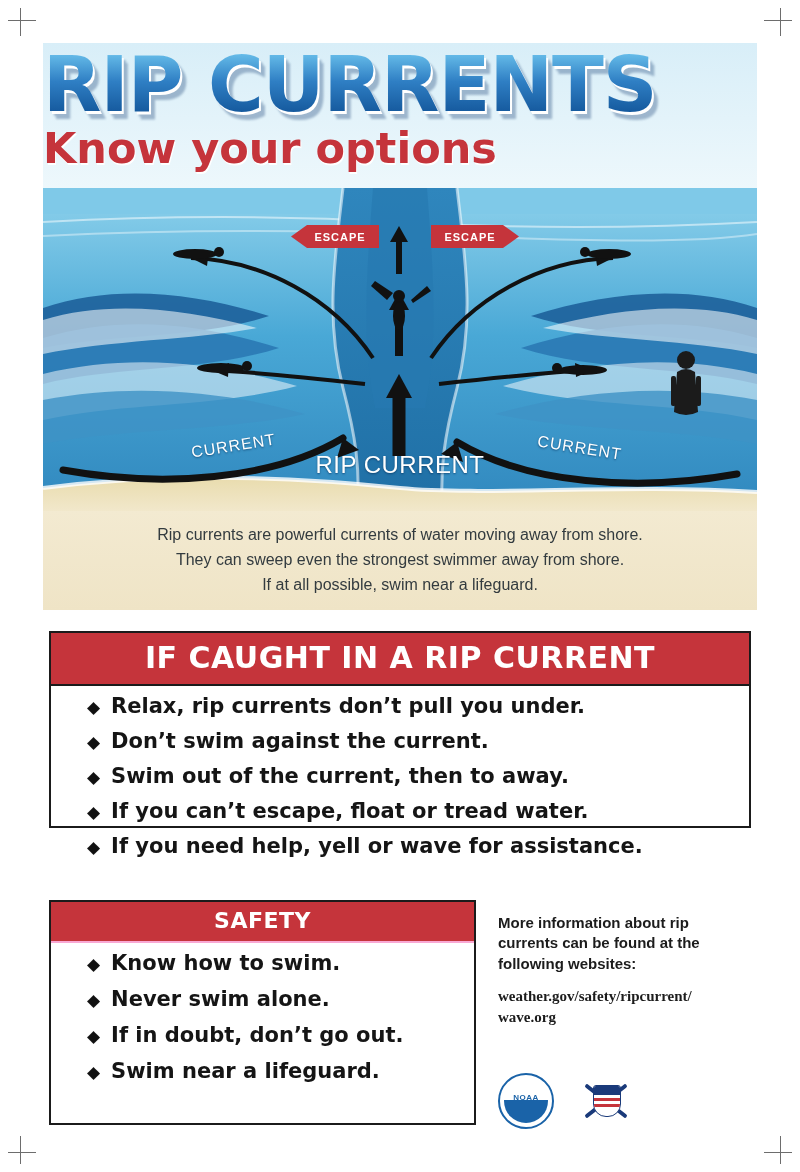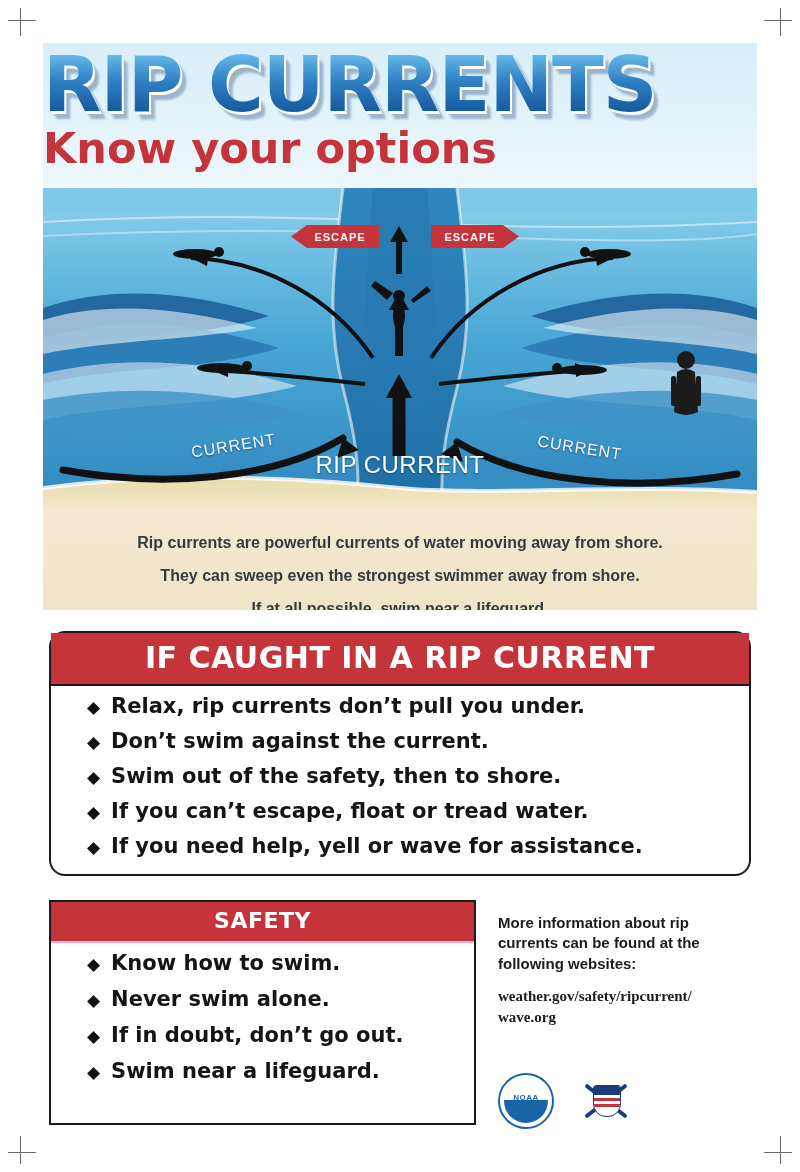--- a/index.html
+++ b/index.html
@@ -131,23 +131,23 @@
     left: 0;
     top: 468px;
     width: 714px;
     height: 99px;
     background: linear-gradient(#f3ead1, #efe4c6);
     text-align: center;
     padding-top: 12px;
     box-sizing: border-box;
   }
   .caption p {
-    margin: 8px;
+    margin: 0;
     font-family: "Liberation Sans", sans-serif;
-    font-weight: bold;
+    font-weight: normal;
     font-size: 16px;
     line-height: 1.55;
     color: #333b3f;
   }
 
   
   .box {
     position: absolute;
     border: 2px solid #1b1b1b;
     background: #ffffff;
@@ -158,22 +158,21 @@
     color: #ffffff;
     text-align: center;
     font-family: "DejaVu Sans", sans-serif;
     font-weight: bold;
     letter-spacing: .5px;
   }
   .box-caught {
     left: 6px;
     top: 588px;
     width: 702px;
-    height: 245px;
-    border-radius: 16px;
+    height: 197px;
   }
   .box-caught .box-head {
     font-size: 30px;
     padding: 7px 0 9px 0;
     border-bottom: 2px solid #1b1b1b;
   }
   .box-safety {
     left: 6px;
     top: 857px;
     width: 427px;
@@ -442,21 +441,21 @@
       <li>
         <span class="dia">◆</span>
         <span>Relax, rip currents don’t pull you under.</span>
       </li>
       <li>
         <span class="dia">◆</span>
         <span>Don’t swim against the current.</span>
       </li>
       <li>
         <span class="dia">◆</span>
-        <span>Swim out of the safety, then to shore.</span>
+        <span>Swim out of the current, then to away.</span>
       </li>
       <li>
         <span class="dia">◆</span>
         <span>If you can’t escape, float or tread water.</span>
       </li>
       <li>
         <span class="dia">◆</span>
         <span>If you need help, yell or wave for assistance.</span>
       </li>
     </ul>

